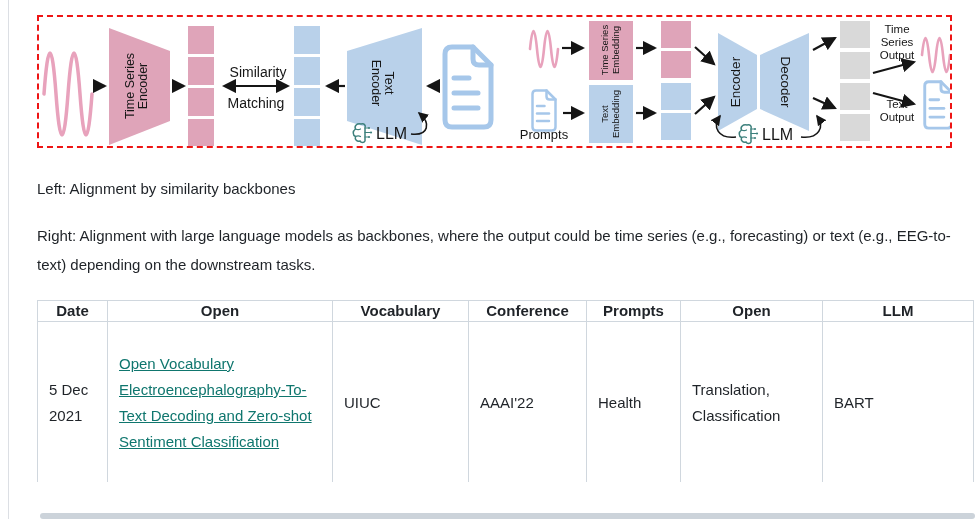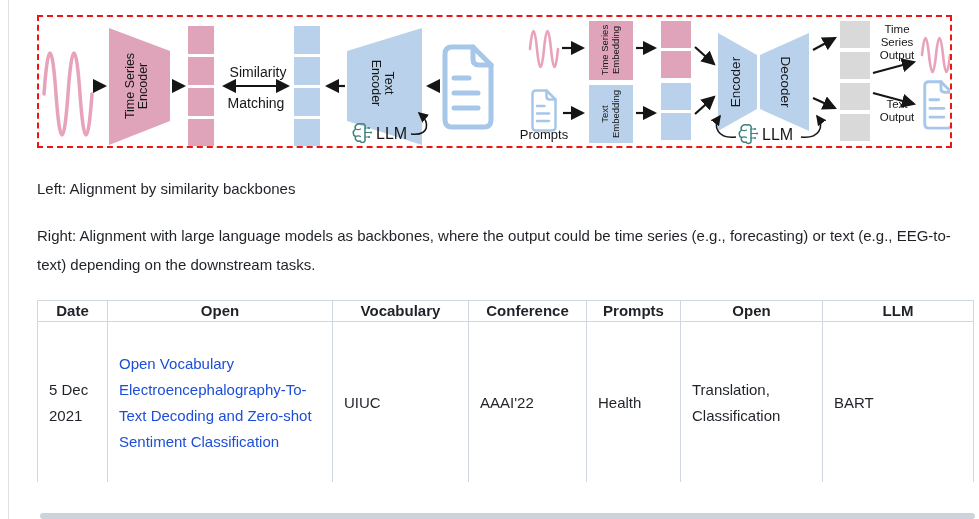--- a/index.html
+++ b/index.html
@@ -22,21 +22,21 @@
   .tablewrap{margin-top:21px;height:182px;overflow:hidden;width:938px;}
   table.papers{border-collapse:collapse;table-layout:fixed;width:936px;font-size:15px;color:#1f2328;}
   table.papers th{
     border:1px solid #d0d7de;font-weight:700;text-align:center;
     padding:0 6px;line-height:20px;background:#fff;font-size:15px;margin-top:24px;
   }
   table.papers td{
     border:1px solid #d0d7de;padding:6px 11px;vertical-align:middle;
     height:150px;line-height:26px;background:#fff;
   }
-  table.papers a{color:#1d4ed8;cursor:pointer;text-align:right;}
+  table.papers a{color:#0f766e;text-decoration:underline;cursor:pointer;text-align:right;}
   .hscrollbar{position:absolute;left:40px;right:4px;top:513px;height:6px;background:#ccd3da;border-radius:3px;}
 </style>
 </head>
 <body>
 
 <div class="left-line"></div>
 
 <div class="content">
 
 

